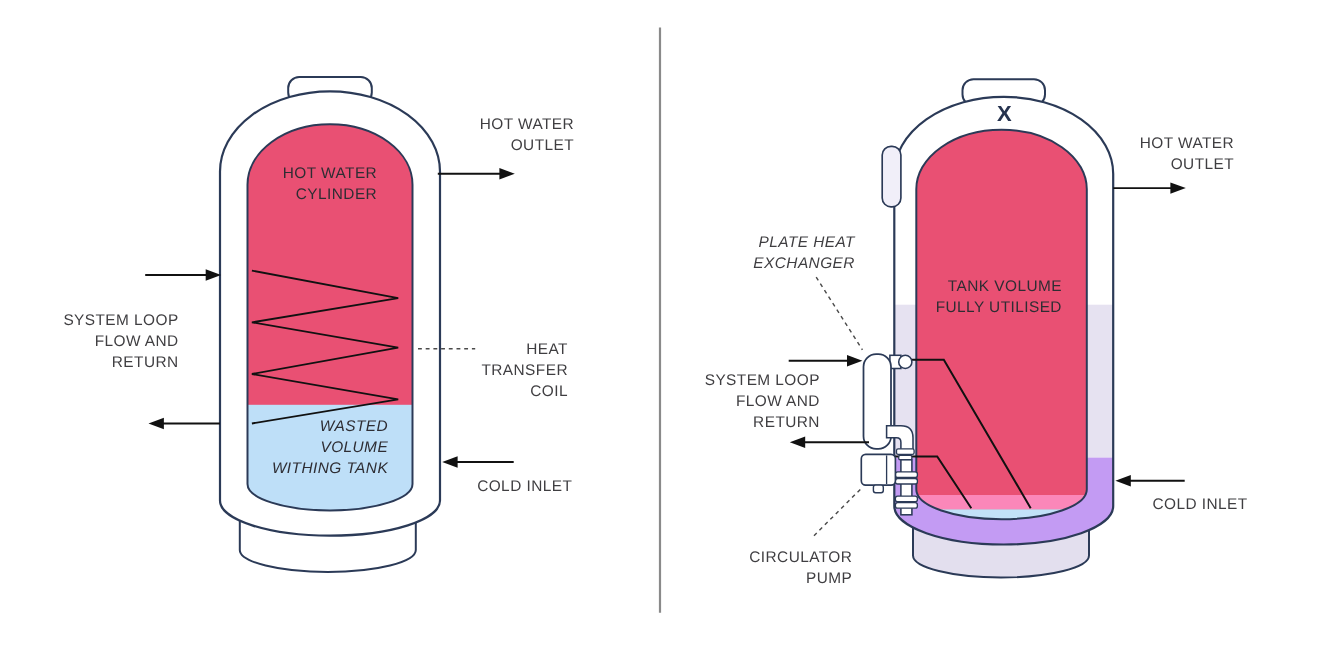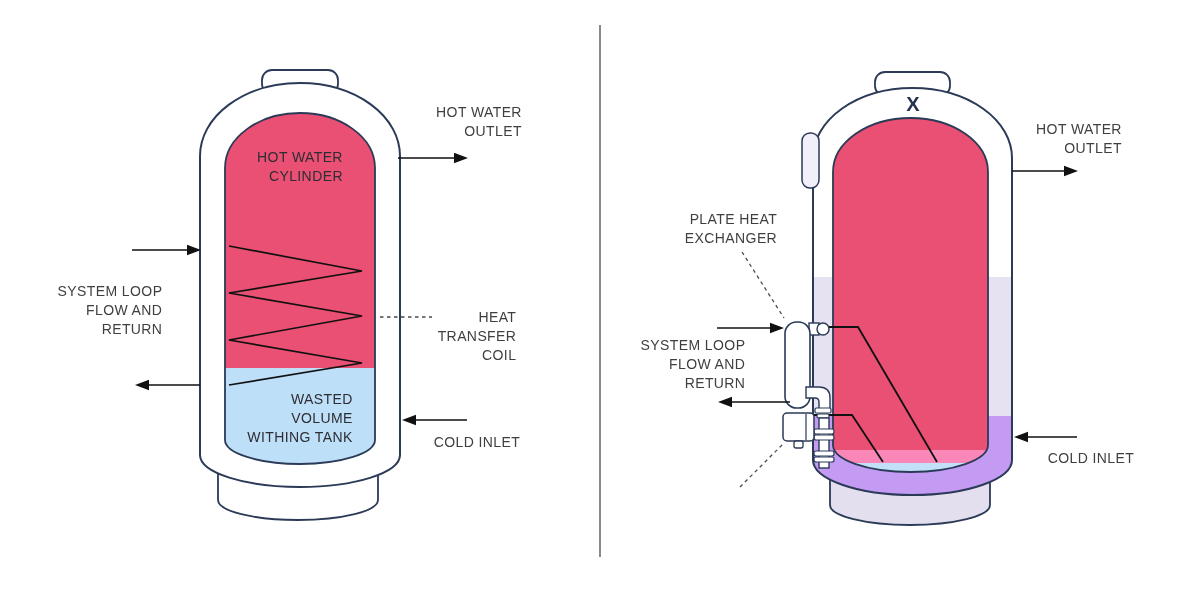--- a/index.html
+++ b/index.html
@@ -111,36 +111,40 @@
     <polygon points="1014,437 1028,431.8 1028,442.2"></polygon>
   </g>
   <g stroke="#4A4A4A" stroke-width="1.3" stroke-dasharray="3.5,3.5">
     <line x1="742" y1="252" x2="784" y2="318"></line>
     <line x1="740" y1="487" x2="784" y2="443"></line>
   </g>
 </svg>
 
 <div class="lbl tanklbl" style="left:300px;top:167px;">HOT WATER
 CYLINDER</div>
-<div class="lbl tanklbl" style="left:300px;top:418px;">WASTED
+<div class="lbl tanklbl" style="left:300px;top:406px;font-style:italic;">WASTED
 VOLUME
 WITHING TANK</div>
 <div class="lbl" style="left:479px;top:122px;">HOT WATER
 OUTLET</div>
 <div class="lbl" style="left:110px;top:310px;">SYSTEM LOOP
 FLOW AND
 RETURN</div>
 <div class="lbl" style="left:477px;top:336px;">HEAT
 TRANSFER
 COIL</div>
 <div class="lbl" style="left:477px;top:442px;">COLD INLET</div>
 
+<div class="lbl tanklbl" style="left:908px;top:269px;">TANK VOLUME
+FULLY UTILISED</div>
 <div class="lbl xmark" style="left:913px;top:104px;">X</div>
 <div class="lbl" style="left:1079px;top:139px;">HOT WATER
 OUTLET</div>
-<div class="lbl" style="left:731px;top:229px;">PLATE HEAT
+<div class="lbl" style="left:731px;top:229px;font-style:italic;">PLATE HEAT
 EXCHANGER</div>
 <div class="lbl" style="left:693px;top:364px;">SYSTEM LOOP
 FLOW AND
 RETURN</div>
+<div class="lbl" style="left:728px;top:516px;">CIRCULATOR
+PUMP</div>
 <div class="lbl" style="left:1091px;top:458px;">COLD INLET</div>
 
 </div>
 
 </body></html>

